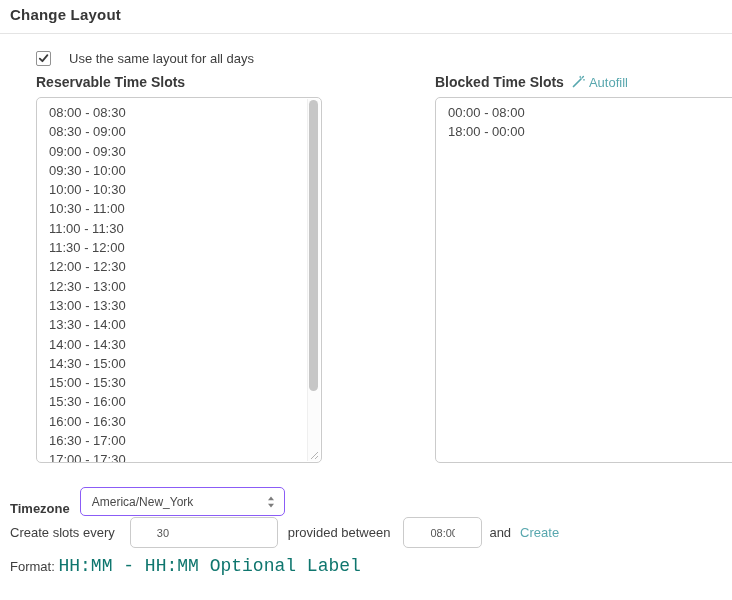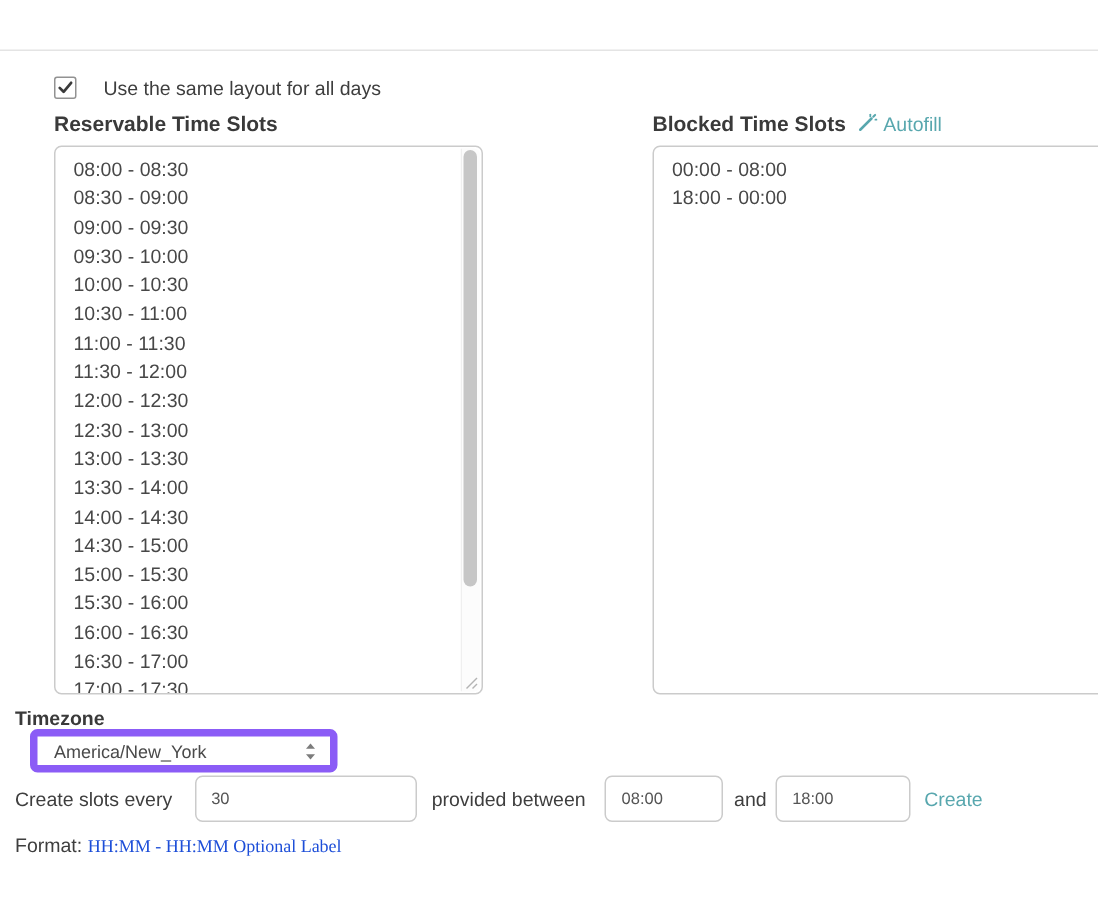--- a/index.html
+++ b/index.html
@@ -65,68 +65,69 @@
   }
   .scroll-thumb{
     position:absolute;top:1px;left:1px;width:9px;height:291px;
     background:#c6c6c6;border-radius:5px;
   }
   .resize-handle{position:absolute;right:3px;bottom:3px;width:9px;height:9px;cursor:nwse-resize;}
 
   
   .timezone-row{
     position:absolute;left:10px;top:471px;height:45px;
-    display:flex;align-items:flex-start;flex-direction:column;
+    display:flex;align-items:flex-end;
   }
   .bold-label{font-size:13px;font-weight:bold;color:#3a3a3a;}
   .select-box{
     margin-left:10px;width:205px;height:29px;box-sizing:border-box;
-    border:5px solid #8b5cf6;border-radius:5px;background:#fff;
+    border:1px solid #8b5cf6;border-radius:5px;background:#fff;
     display:flex;align-items:center;justify-content:space-between;
     padding:0 9px 0 11px;font-size:12px;color:#4a4a4a;cursor:default;
   }
 
   
   .create-row{
     position:absolute;left:10px;top:517px;height:31px;
     display:flex;align-items:center;font-size:13px;color:#3e3e3e;
   }
   .create-row input{
     height:31px;box-sizing:border-box;
     border:1px solid #cbcbcb;border-radius:5px;background:#fff;
-    padding:0 10px;outline:none;
+    padding:0 26px;outline:none;
     font-family:"Liberation Sans","DejaVu Sans",sans-serif;
     font-size:11px;color:#555;
   }
   .interval-input{width:148px;margin-left:15px;}
   .mid-label{margin-left:10px;}
   .start-input{width:79px;margin-left:13px;}
   .and-label{margin-left:7px;}
   .end-input{width:90px;margin-left:6px;}
   .create-link{
     margin-left:9px;color:#58a7ae;font-size:13px;cursor:pointer;text-decoration:none;
   }
 
   
   .help-format{
     position:absolute;left:10px;top:556px;font-size:13px;color:#3e3e3e;
   }
   .help-format code{
-    font-family:Liberation Serif, serif;
-    font-size:12px;color:#1d4ed8;
+    font-family:Liberation Mono, monospace;
+    font-size:18px;color:#0f766e;
   }
   .help-note{
     position:absolute;left:10px;top:579px;font-size:13px;color:#3e3e3e;
   }
 </style>
 </head>
 <body>
 
 <div class="page">
 
+  <h1 class="page-title">Change Layout</h1>
   <hr class="divider">
 
   <div class="checkbox-row">
     <span class="checkbox">
       <svg width="11" height="11" viewBox="0 0 11 11">
         <path d="M1.8 5.6 L4.4 8.2 L9.4 2.2" fill="none" stroke="#3a3a3a" stroke-width="1.8" stroke-linecap="round" stroke-linejoin="round"></path>
       </svg>
     </span>
     <span>Use the same layout for all days</span>
   </div>
@@ -197,21 +198,20 @@
       </svg>
     </div>
   </div>
 
   <div class="create-row">
     <span>Create slots every</span>
     <input class="interval-input" type="text" value="30" style="">
     <span class="mid-label">provided between</span>
     <input class="start-input" type="text" value="08:00" style="">
     <span class="and-label">and</span>
-    <input class="end-input" type="text" value="18:00" style="">
     <a class="create-link">Create</a>
   </div>
 
   <div class="help-format">
     <span>Format:</span>
     <code>HH:MM - HH:MM Optional Label</code>
   </div>
 
 
 </div>

